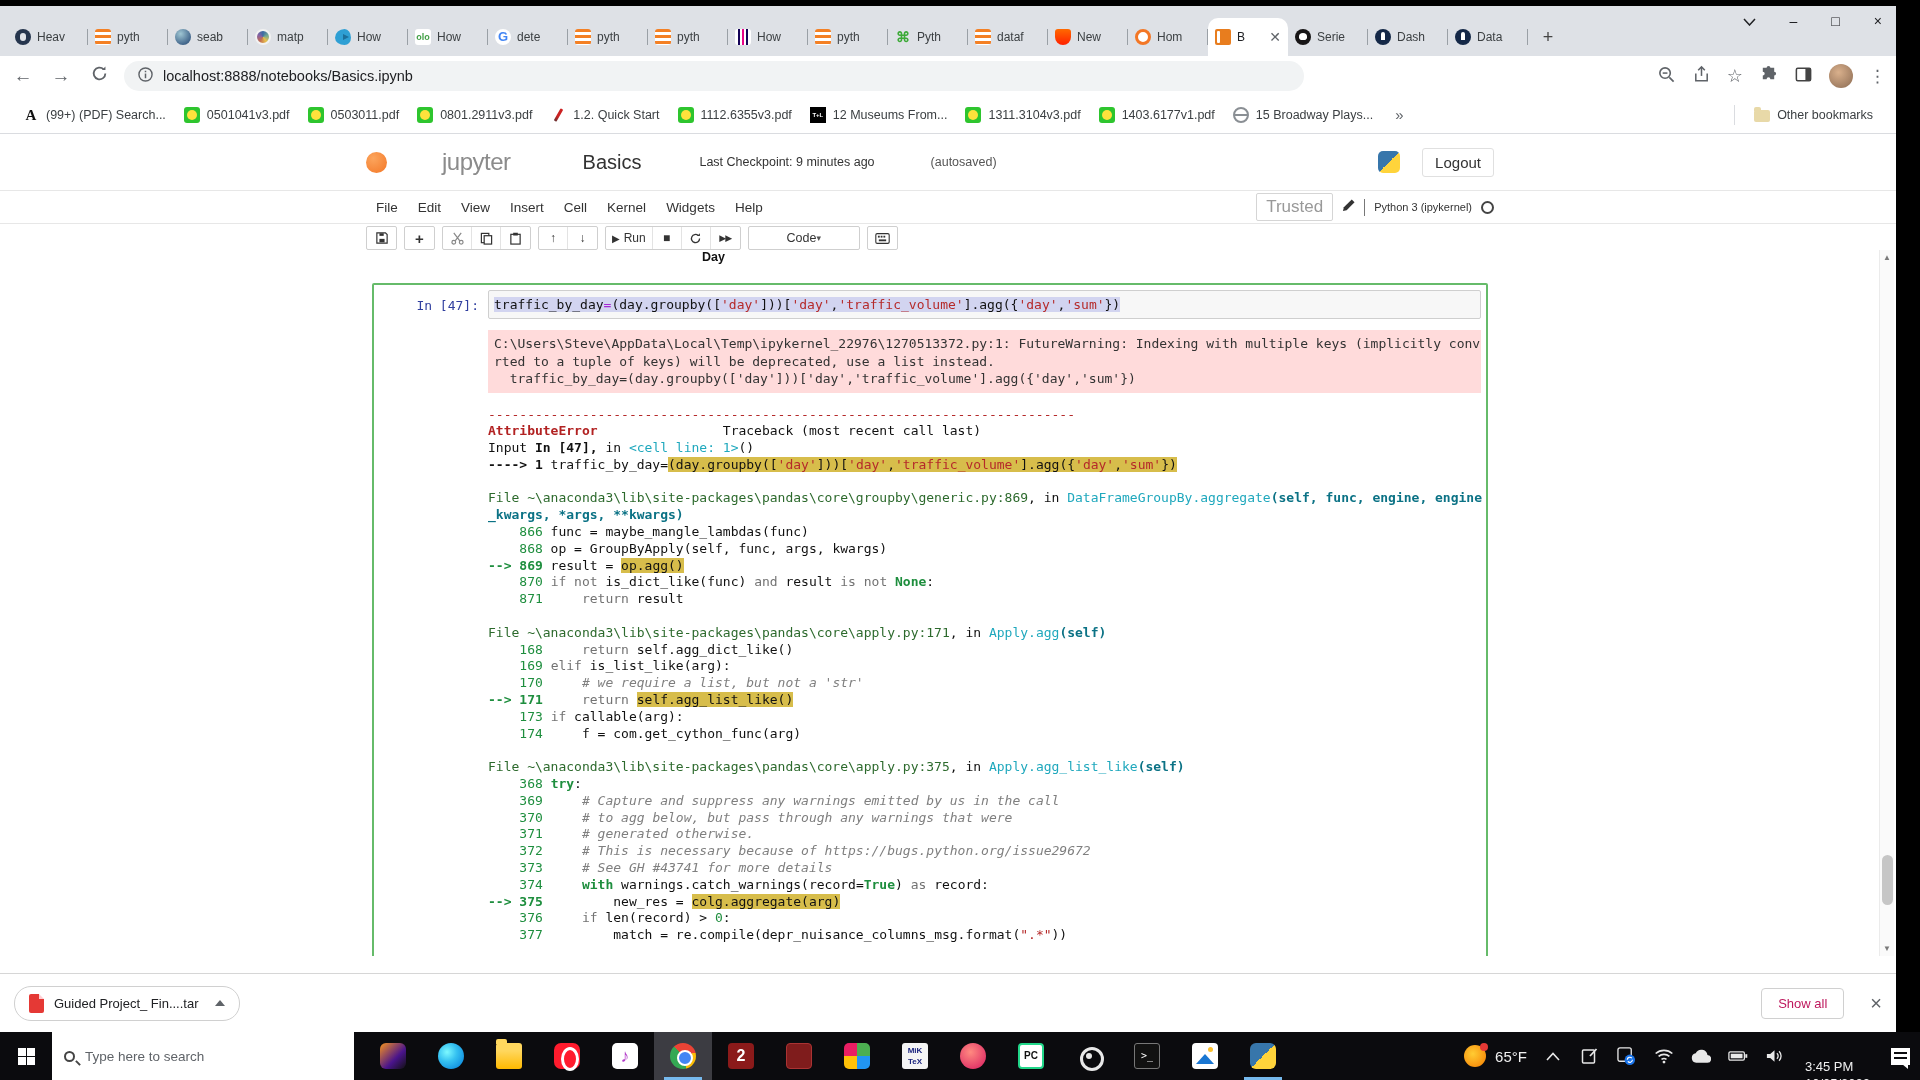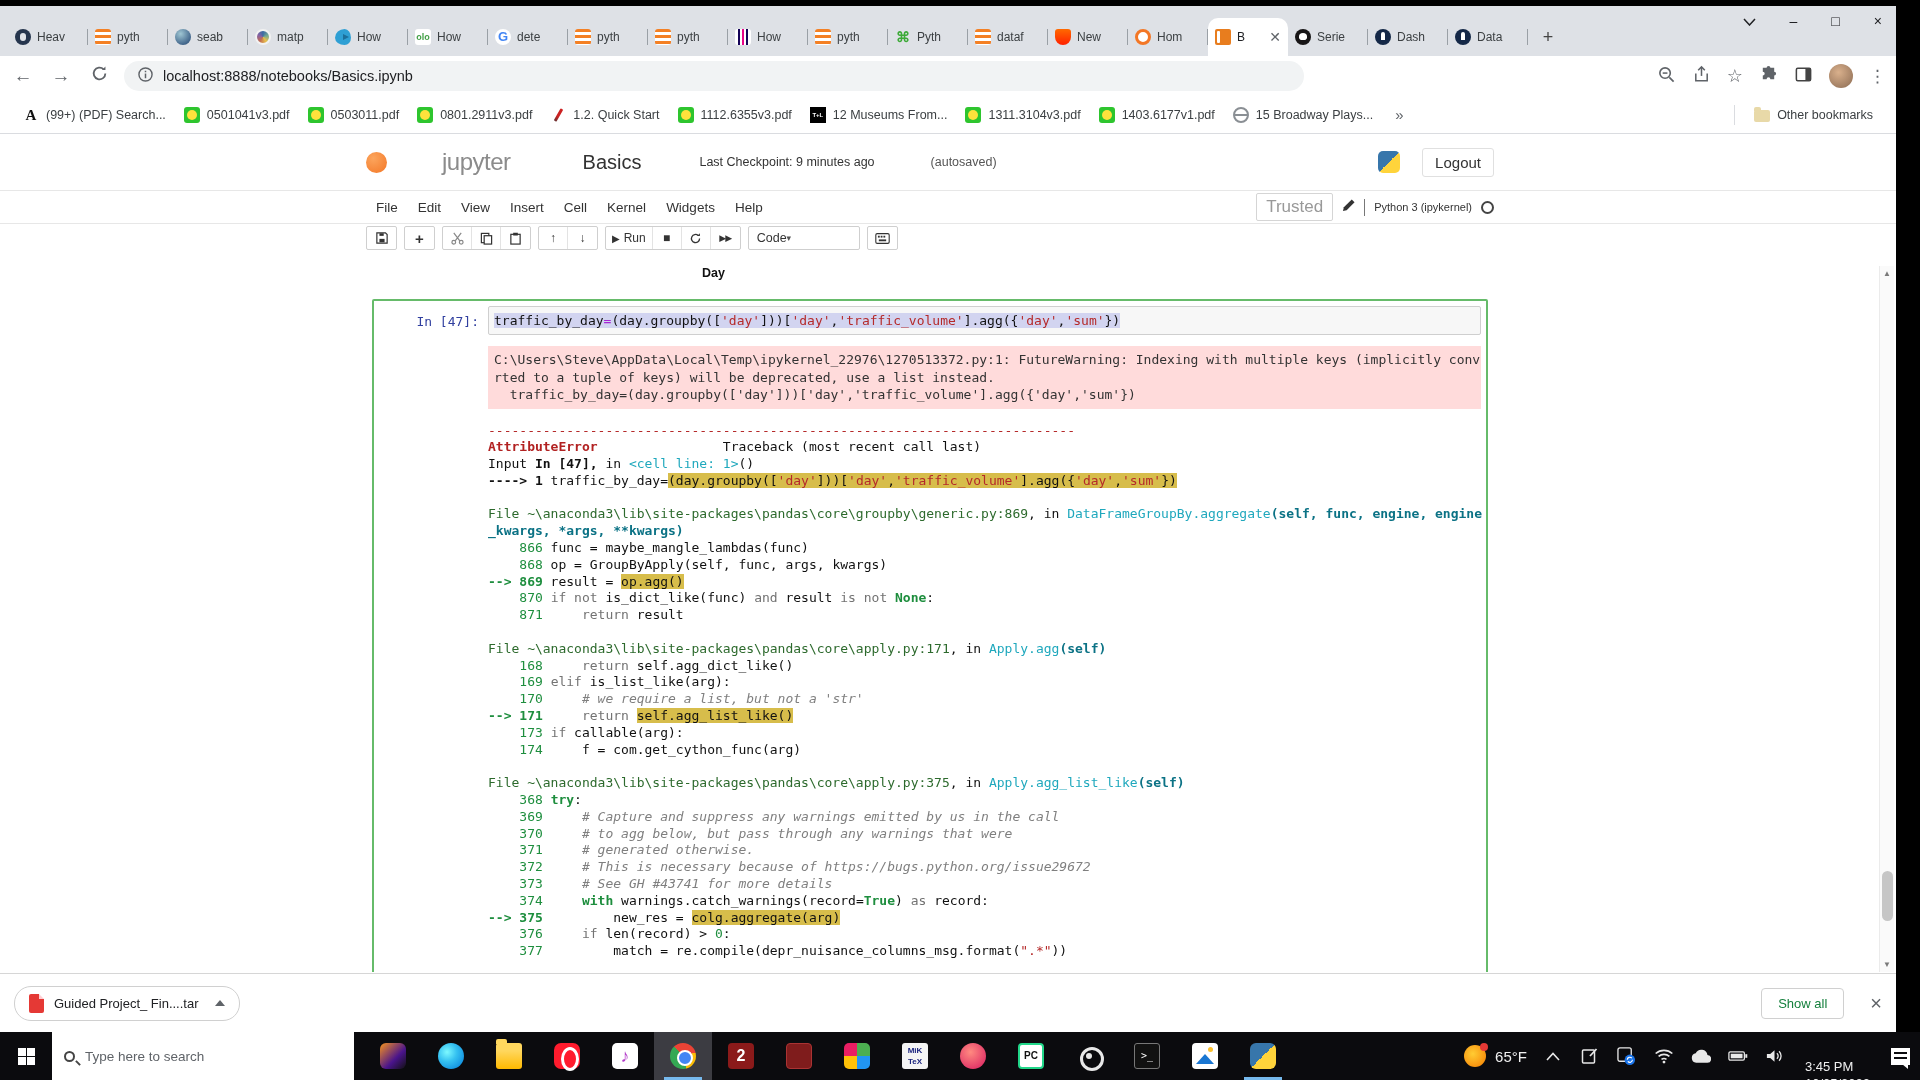--- a/index.html
+++ b/index.html
@@ -93,24 +93,24 @@
   .trusted{border:1px solid #d5d5d5;color:#999;font-size:17px;padding:3px 9px;border-radius:2px;background:#fff;}
   .kerneldiv{width:1px;height:17px;background:#777;}
   .kernelname{font-size:11px;color:#333;}
   .kernelcircle{width:13px;height:13px;border:2px solid #444;border-radius:50%;}
 
   .jtoolbar{height:28px;padding-top:2px;}
   .jtoolrow{display:flex;align-items:center;gap:7px;}
   .tgroup{display:flex;border:1px solid #cfcfcf;border-radius:2px;background:#fff;height:24px;}
   .tbtn{min-width:29px;padding:0 6px;display:flex;align-items:center;justify-content:center;font-size:12px;color:#333;border-right:1px solid #e3e3e3;gap:4px;}
   .tbtn:last-child{border-right:none;}
-  .cmselect{display:flex;align-items:center;justify-content:flex-start;border:1px solid #cfcfcf;border-radius:2px;height:24px;width:112px;padding:0 8px;font-size:12.5px;color:#333;background:#fff;}
-
-  
-  .nbscroll{position:absolute;left:0;top:260px;width:1896px;height:706px;background:#fff;overflow:hidden;padding-left:23px;}
+  .cmselect{display:flex;align-items:center;justify-content:center;border:1px solid #cfcfcf;border-radius:2px;height:24px;width:112px;padding:0 8px;font-size:12.5px;color:#333;background:#fff;}
+
+  
+  .nbscroll{position:absolute;left:0;top:244px;width:1896px;height:706px;background:#fff;overflow:hidden;padding-left:23px;}
   .remnant{position:absolute;left:702px;top:0px;font-size:12.5px;font-weight:bold;color:#111;}
   .nbsb{position:absolute;left:1879px;top:0;width:15px;height:100%;background:#fafafa;border-left:1px solid #ebebeb;}
   .nbsb .arr{position:absolute;left:0;width:100%;text-align:center;font-size:8px;color:#7a7a7a;}
   .nbsb .thumb{position:absolute;left:2px;width:11px;top:605px;height:50px;background:#c6c6c6;border-radius:6px;}
 
   
   .cell{position:absolute;left:372px;top:33px;width:1116px;border:2px solid #66bb6a;border-radius:2px;background:#fff;padding:5px;height:1200px;}
   .cellrow{display:flex;}
   .prompt{width:109px;flex:none;text-align:right;padding:8px 9px 0 0;font-size:13px;color:#303f9f;}
   .codebox{flex:1;border:1px solid #cfcfcf;background:#f7f7f7;border-radius:2px;padding:5px 5px;}
@@ -142,21 +142,21 @@
 
   
   .dlbar{position:absolute;left:0;top:967px;width:1896px;height:59px;background:#fff;border-top:1px solid #d6d6d6;
          display:flex;align-items:center;padding:0 14px;}
   .dlchip{display:flex;align-items:center;gap:10px;border:1px solid #d0d0d0;border-radius:17px;padding:7px 14px;background:#fff;}
   .pdficon{width:15px;height:19px;background:#e53935;border-radius:2px;position:relative;}
   .pdficon::before{content:'';position:absolute;right:0;top:0;border-left:5px solid #ffcdd2;border-top:5px solid #fff;}
   .dlname{font-size:13px;color:#202124;}
   .chev-up{width:0;height:0;border-left:5px solid transparent;border-right:5px solid transparent;border-bottom:6px solid #5f6368;margin-left:6px;}
   .dlright{margin-left:auto;display:flex;align-items:center;gap:26px;}
-  .showall{border:1px solid #d0d0d0;border-radius:4px;padding:7px 16px;font-size:13px;color:#15803d;background:#fff;}
+  .showall{border:1px solid #d0d0d0;border-radius:4px;padding:7px 16px;font-size:13px;color:#be185d;background:#fff;}
   .dlclose{font-size:20px;color:#5f6368;line-height:1;}
 
   
   .taskbar{position:absolute;left:0;top:1032px;width:1920px;height:48px;background:#0b0b0e;display:flex;align-items:center;}
   .startbtn{width:52px;height:48px;display:flex;align-items:center;justify-content:center;}
   .winlogo{width:17px;height:17px;display:grid;grid-template-columns:8px 8px;grid-template-rows:8px 8px;gap:1px;}
   .winlogo span{background:#fff;}
   .searchbox{width:302px;height:48px;background:#fff;display:flex;align-items:center;gap:10px;padding:0 12px;}
   .maglass{width:11px;height:11px;border:2px solid #444;border-radius:50%;position:relative;flex:none;}
   .maglass::after{content:'';position:absolute;left:9px;top:9px;width:6px;height:2px;background:#444;transform:rotate(45deg);}

